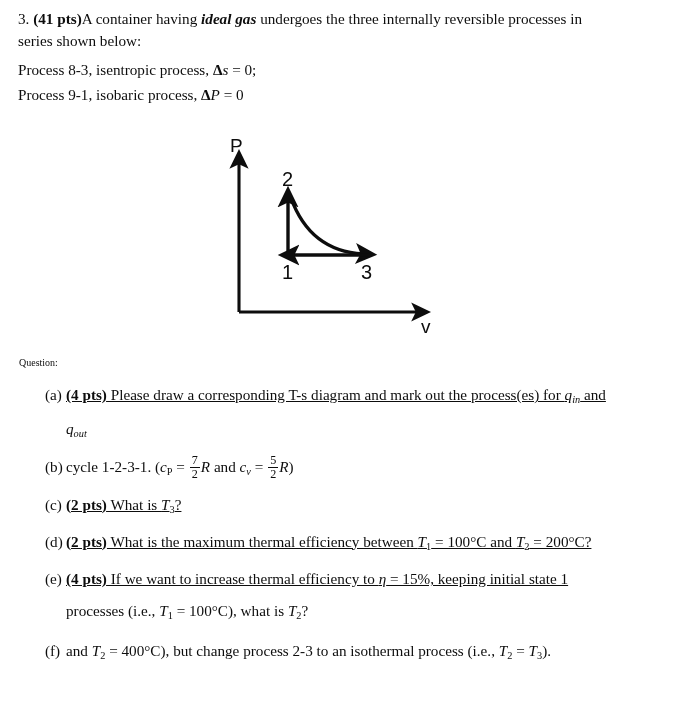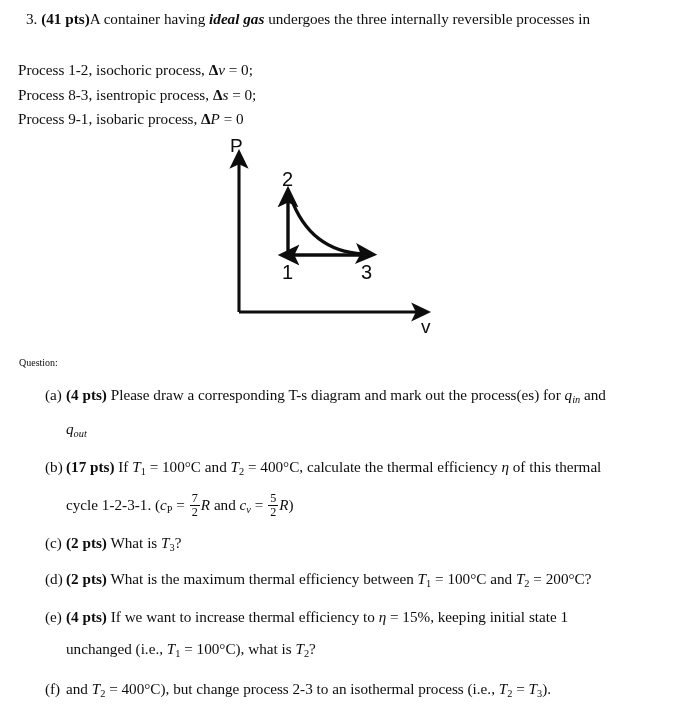--- a/index.html
+++ b/index.html
@@ -25,21 +25,20 @@
 
   
   .intro {
     position: absolute;
     left: 18px;
     top: 8px;
     width: 645px;
     font-size: 15.2px;
     line-height: 22px;
     text-align: left;
-    margin-left: 8px;
   }
   .intro .l2 { display: block; }
 
   .proc-list {
     position: absolute;
     left: 18px;
     top: 58px;
     width: 600px;
     font-size: 15.2px;
     line-height: 24.5px;
@@ -107,20 +106,21 @@
     margin-bottom: 2px;
   }
   .qitem .marker {
     position: absolute;
     left: 45px;
     top: 0;
   }
   .qitem .body {
     display: block;
     padding-left: 21px;
+    text-decoration: underline;
   }
   .qitem .cont {
     display: block;
     padding-left: 21px;
   }
 
   
   .frac {
     display: inline-block;
     vertical-align: -0.48em;
@@ -143,26 +143,24 @@
   .mathit { font-style: italic; }
 </style>
 </head>
 <body>
 
 <div class="page">
 
   <div class="intro">
     <span>3.</span>
     <b class="pts">(41 pts)</b><span>A container having </span><i class="bi">ideal gas</i><span> undergoes the three internally reversible processes in</span>
+    <span class="l2">series shown below:</span>
   </div>
 
   <div class="proc-list">
-    <span class="proc-line">
-      <span>Process 1-2, isochoric process, </span><span class="delta">Δ</span><i class="v">v</i><span class="eqs"> = 0;</span>
-    </span>
     <span class="proc-line">
       <span>Process 8-3, isentropic process, </span><span class="delta">Δ</span><i class="v">s</i><span class="eqs"> = 0;</span>
     </span>
     <span class="proc-line">
       <span>Process 9-1, isobaric process, </span><span class="delta">Δ</span><i class="v">P</i><span class="eqs"> = 0</span>
     </span>
   </div>
 
   <div class="diagram">
     <svg width="280" height="215" viewBox="0 0 280 215" xmlns="http://www.w3.org/2000/svg">
@@ -206,38 +204,37 @@
   <div class="qlist">
 
     <div class="qitem" style="line-height:29px;">
       <span class="marker">(a)</span>
       <span class="body"><b class="pts">(4 pts)</b><span> Please draw a corresponding T-s diagram and mark out the process(es) for </span><i class="mathit">q</i><span class="sub">in</span><span> and</span></span>
       <span class="cont"><i class="mathit">q</i><span class="sub">out</span></span>
     </div>
 
     <div class="qitem" style="line-height:33px;">
       <span class="marker">(b)</span>
-      <span class="body"><b class="pts">(17 pts)</b><span> If </span><i class="mathit">T</i><span class="sub-up">1</span><span> = 100°C and </span><i class="mathit">T</i><span class="sub-up">2</span><span> = 400°C, calculate the thermal efficiency </span><i class="mathit">η</i><span> of this thermal</span></span>
       <span class="cont"><span>cycle 1-2-3-1. (</span><i class="mathit">c</i><span class="sub-up">P</span><span> = </span><span class="frac"><span class="num">7</span><span class="den">2</span></span><i class="mathit">R</i><span> and </span><i class="mathit">c</i><span class="sub">v</span><span> = </span><span class="frac"><span class="num">5</span><span class="den">2</span></span><i class="mathit">R</i><span>)</span></span>
     </div>
 
     <div class="qitem">
       <span class="marker">(c)</span>
       <span class="body"><b class="pts">(2 pts)</b><span> What is </span><i class="mathit">T</i><span class="sub-up">3</span><span>?</span></span>
     </div>
 
     <div class="qitem">
       <span class="marker">(d)</span>
       <span class="body"><b class="pts">(2 pts)</b><span> What is the maximum thermal efficiency between </span><i class="mathit">T</i><span class="sub-up">1</span><span> = 100°C and </span><i class="mathit">T</i><span class="sub-up">2</span><span> = 200°C?</span></span>
     </div>
 
     <div class="qitem" style="line-height:32px;">
       <span class="marker">(e)</span>
       <span class="body"><b class="pts">(4 pts)</b><span> If we want to increase thermal efficiency to </span><i class="mathit">η</i><span> = 15%, keeping initial state 1</span></span>
-      <span class="cont"><span>unchanged (i.e., </span><i class="mathit">T</i><span class="sub-up">1</span><span> = 100°C), what is </span><i class="mathit">T</i><span class="sub-up">2</span><span>?</span></span>
+      <span class="cont"><span>processes (i.e., </span><i class="mathit">T</i><span class="sub-up">1</span><span> = 100°C), what is </span><i class="mathit">T</i><span class="sub-up">2</span><span>?</span></span>
     </div>
 
     <div class="qitem" style="line-height:33px;">
       <span class="marker">(f)</span>
       <span class="cont"><span>and </span><i class="mathit">T</i><span class="sub-up">2</span><span> = 400°C), but change process 2-3 to an isothermal process (i.e., </span><i class="mathit">T</i><span class="sub-up">2</span><span> = </span><i class="mathit">T</i><span class="sub-up">3</span><span>).</span></span>
 
     </div>
 
   </div>
 </div>

